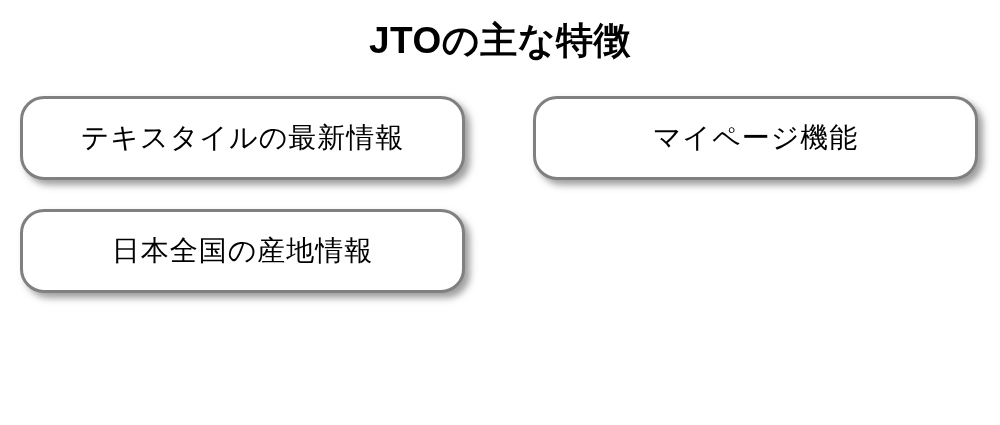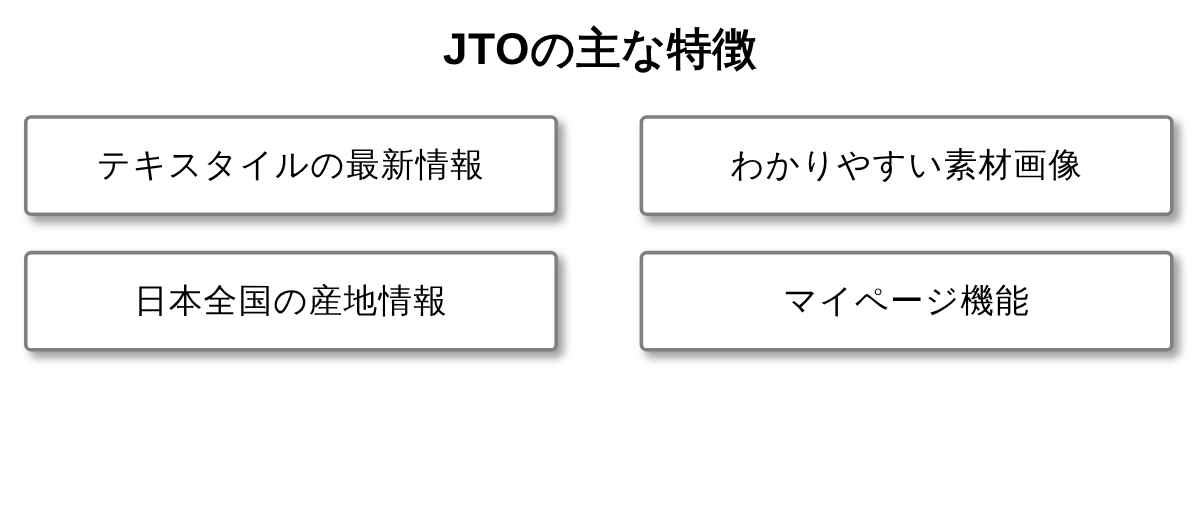--- a/index.html
+++ b/index.html
@@ -45,21 +45,21 @@
     grid-template-columns: 445px 445px;
     grid-template-rows: 84px 84px 84px;
     column-gap: 68px;
     row-gap: 29px;
   }
 
   .feature-box {
     box-sizing: border-box;
     background: #ffffff;
     border: 3px solid #808080;
-    border-radius: 6px;
+    border-radius: 24px;
     display: flex;
     align-items: center;
     justify-content: center;
     box-shadow: 5px 5px 7px rgba(80, 80, 80, 0.55);
     padding: 0 10px;
   }
 
   .feature-label {
     font-size: 28px;
     font-weight: normal;
@@ -77,27 +77,24 @@
 
   <div class="slide-title">JTOの主な特徴</div>
 
   <div class="feature-grid">
 
     <div class="feature-box">
       <span class="feature-label">テキスタイルの最新情報</span>
     </div>
 
 
-    <div class="feature-box">
-      <span class="feature-label">わかりやすい素材画像</span>
-    </div>
 
 
     <div class="feature-box">
-      <span class="feature-label">日本全国の産地情報</span>
+      <span class="feature-label">マイページ機能</span>
     </div>
 
     <div class="feature-box">
-      <span class="feature-label">マイページ機能</span>
+      <span class="feature-label">日本全国の産地情報</span>
     </div>
 
   </div>
 </div>
 
 </body></html>

